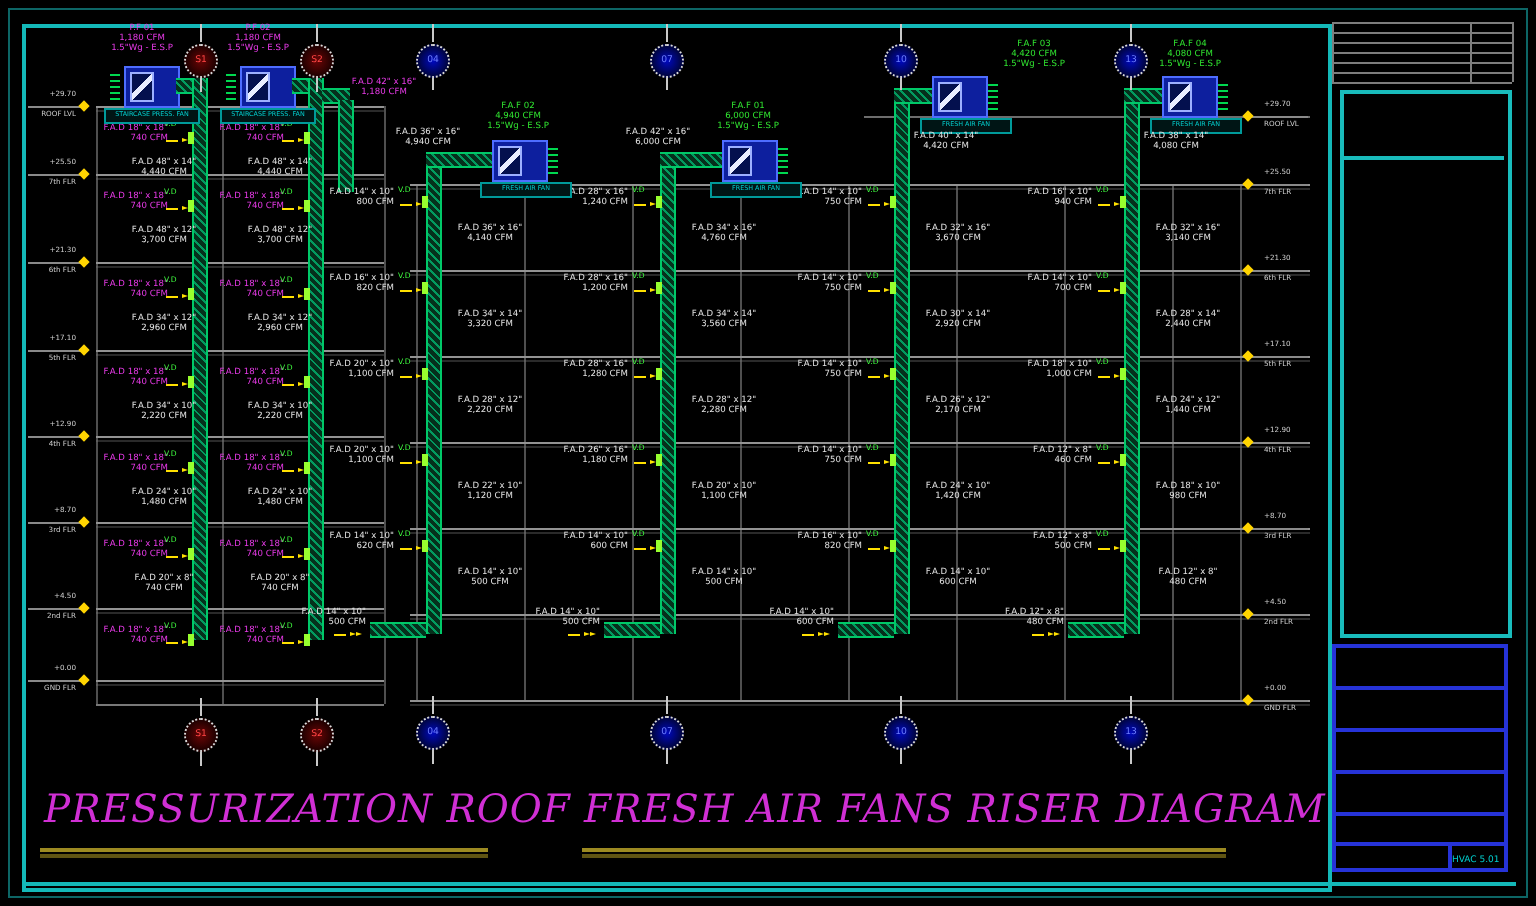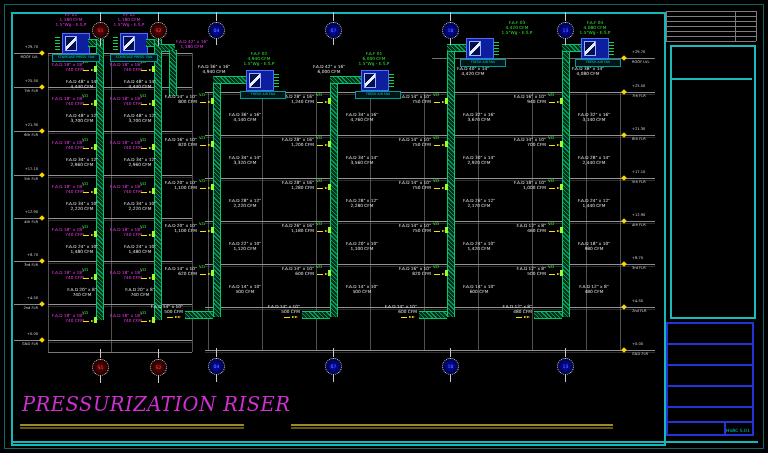--- a/index.html
+++ b/index.html
@@ -40,22 +40,23 @@
 </style>
 </head>
 <body>
 
 <div id="stage">
 
   <div class="frame" style="left:4px;top:4px;width:758px;height:443px;border:1px solid #0d6666;"></div>
   <div class="frame" style="left:11px;top:12px;width:651px;height:430px;border:2px solid #14b8b8;"></div>
   <div class="frame" style="left:11px;top:441px;width:747px;height:2px;background:#14b8b8;"></div>
 
-  <div class="title" style="left:22px;top:393px;">PRESSURIZATION RISER</div>
+  <div class="title" style="left:22px;top:393px;">PRESSURIZATION ROOF</div>
   <div class="uline" style="left:20px;top:424px;width:224px;"></div>
+  <div class="title" style="left:292px;top:393px;">FRESH AIR FANS RISER DIAGRAM</div>
   <div class="uline" style="left:291px;top:424px;width:322px;"></div>
 
   <div id="sheetnote">HVAC 5.01</div>
 <div class="a" style="left: 48px; top: 53px; width: 1px; height: 299px; background: rgb(79, 79, 79);"></div>
     <div class="a" style="left: 111px; top: 53px; width: 1px; height: 299px; background: rgb(79, 79, 79);"></div>
     <div class="a" style="left: 192px; top: 53px; width: 1px; height: 299px; background: rgb(79, 79, 79);"></div>
     <div class="a" style="left: 48px; top: 53px; width: 144px; height: 1px; background: rgb(147, 147, 147); box-shadow: rgba(120, 120, 120, 0.35) 0px 2px 0px;"></div>
     <div class="a" style="left: 48px; top: 87px; width: 144px; height: 1px; background: rgb(147, 147, 147); box-shadow: rgba(120, 120, 120, 0.35) 0px 2px 0px;"></div>
     <div class="a" style="left: 48px; top: 131px; width: 144px; height: 1px; background: rgb(147, 147, 147); box-shadow: rgba(120, 120, 120, 0.35) 0px 2px 0px;"></div>
     <div class="a" style="left: 48px; top: 175px; width: 144px; height: 1px; background: rgb(147, 147, 147); box-shadow: rgba(120, 120, 120, 0.35) 0px 2px 0px;"></div>

